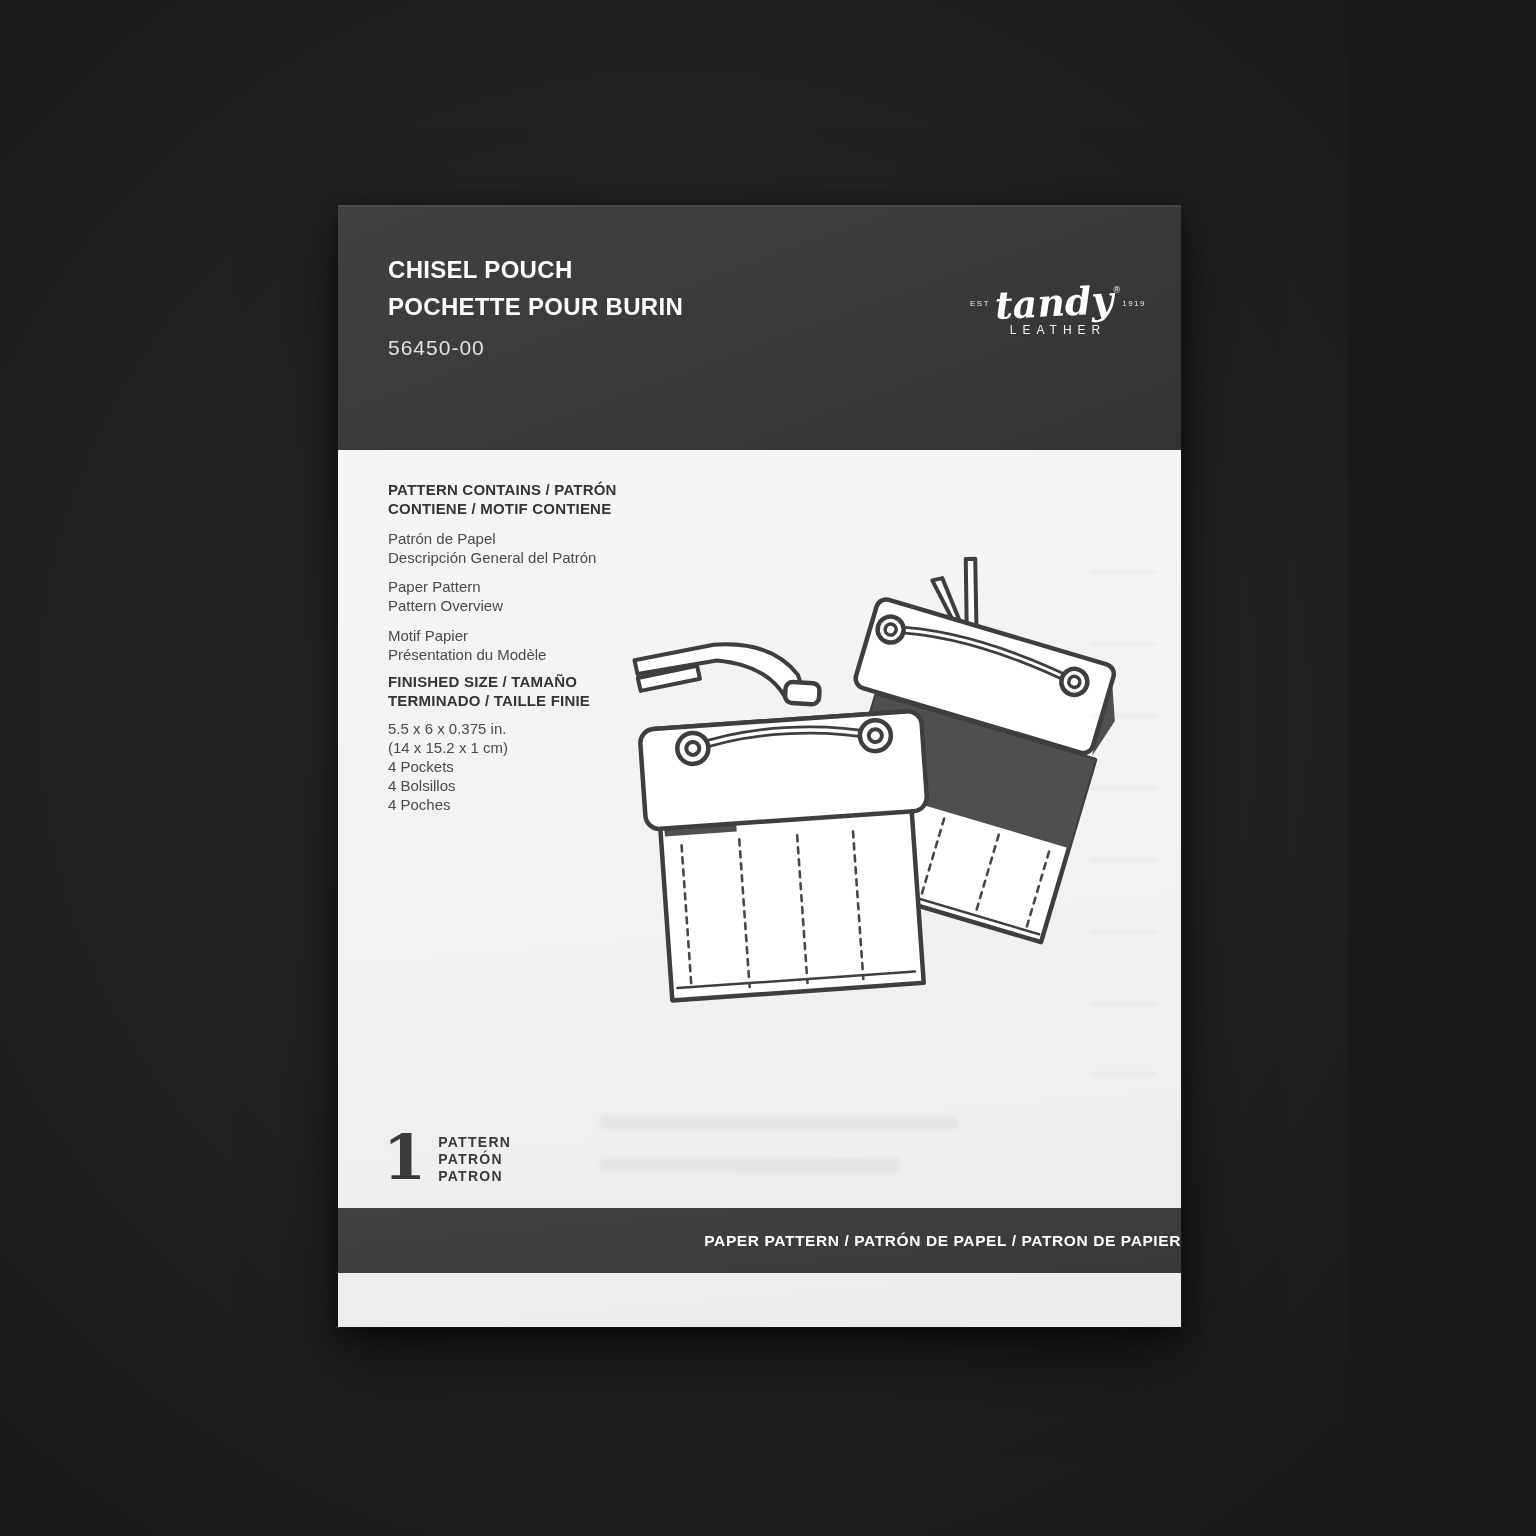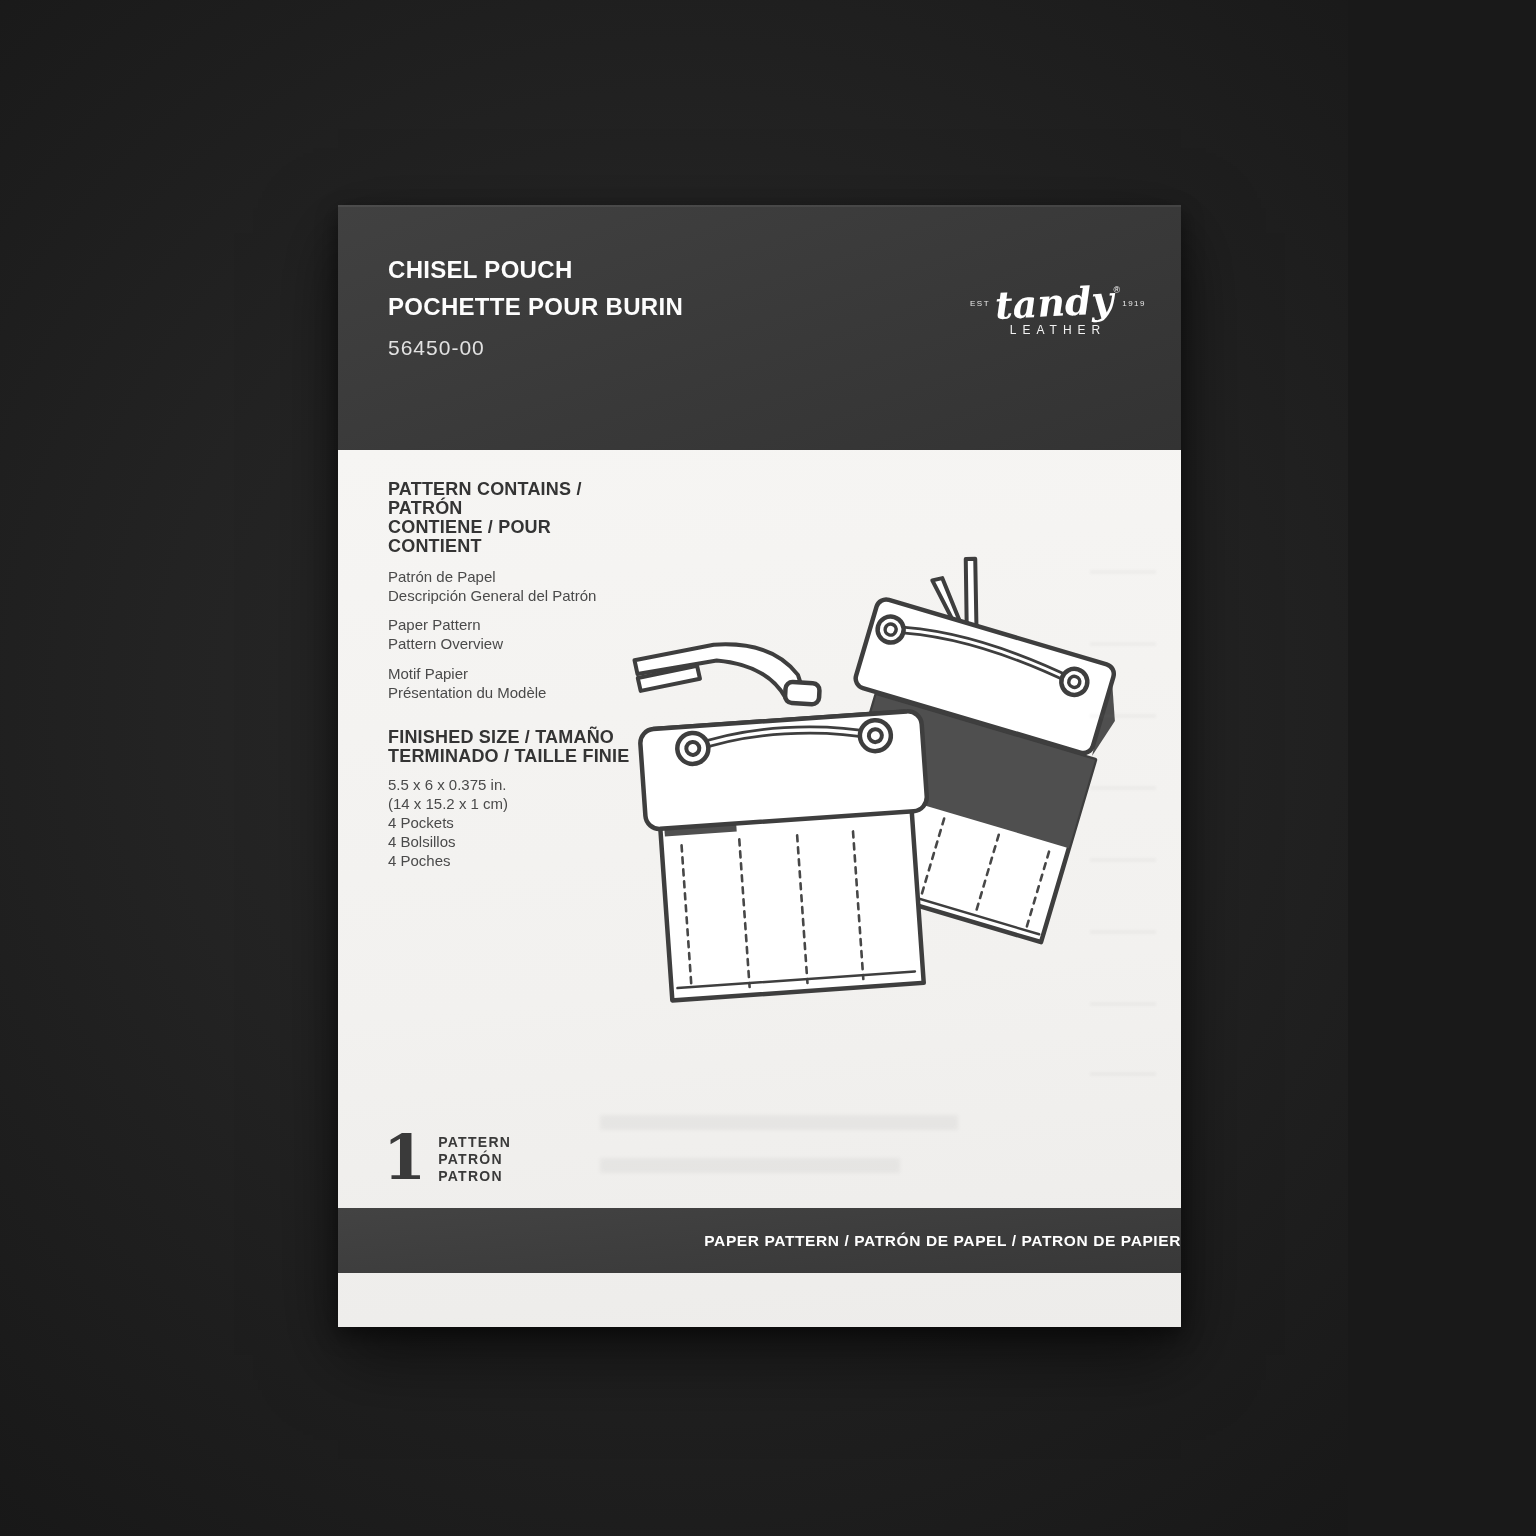--- a/index.html
+++ b/index.html
@@ -19,24 +19,24 @@
   .logo-est,.logo-year{font-size:8px;letter-spacing:1.5px;color:#e9e9e9;}
   .logo-est{margin-right:5px;}
   .logo-year{margin-left:2px;align-self:center;}
   .logo-brand{font-family:"DejaVu Serif", serif;font-style:italic;font-weight:bold;
     font-size:38px;line-height:40px;transform:rotate(-3deg);display:inline-block;}
   .logo-reg{font-size:9px;align-self:flex-start;margin-top:2px;}
   .logo-sub{font-size:12px;letter-spacing:6px;margin-top:0;color:#f2f2f2;}
   .paper{position:absolute;left:0;top:245px;width:100%;height:877px;
     background:linear-gradient(175deg,#f6f5f3 0%,#f2f1ef 60%,#edecea 100%);}
   .info-col{position:absolute;left:50px;top:30px;width:255px;}
-  .h{font-size:18px;font-weight:bold;color:#343434;line-height:19px;letter-spacing:.2px;}
+  .h{font-size:15px;font-weight:bold;color:#343434;line-height:19px;letter-spacing:.2px;}
   .grp{margin-top:10px;}
   .grp.gap{margin-top:11px;}
-  .h2{margin-top:26px;}
+  .h2{margin-top:8px;}
   .sz{margin-top:9px;}
   .body-line{font-size:15px;color:#4a4a4a;line-height:19px;white-space:nowrap;}
   .illus{position:absolute;left:290px;top:103px;width:512px;height:465px;}
   .count{position:absolute;left:45px;top:682px;display:flex;align-items:flex-start;}
   .count-num{font-family:"DejaVu Serif", serif;font-weight:bold;font-size:62px;line-height:52px;color:#3a3a3a;}
   .count-labels{margin-left:12px;margin-top:2px;}
   .count-label{font-size:14px;font-weight:bold;color:#3a3a3a;letter-spacing:1.3px;line-height:17px;}
   .bar{position:absolute;left:0;top:758px;width:100%;height:65px;
     background:linear-gradient(175deg,#434343,#383838);
     display:flex;align-items:center;justify-content:flex-end;}
@@ -66,21 +66,21 @@
           <span class="logo-year">1919</span>
         </div>
         <div class="logo-sub">LEATHER</div>
       </div>
     </div>
 
     <div class="paper">
       <div class="info-col">
         <div class="h">
           <div>PATTERN CONTAINS / PATRÓN</div>
-          <div>CONTIENE / POUR CONTIENT</div>
+          <div>CONTIENE / MOTIF CONTIENE</div>
         </div>
         <div class="grp gap">
           <div class="body-line">Patrón de Papel</div>
           <div class="body-line">Descripción General del Patrón</div>
         </div>
         <div class="grp">
           <div class="body-line">Paper Pattern</div>
           <div class="body-line">Pattern Overview</div>
         </div>
         <div class="grp gap">

